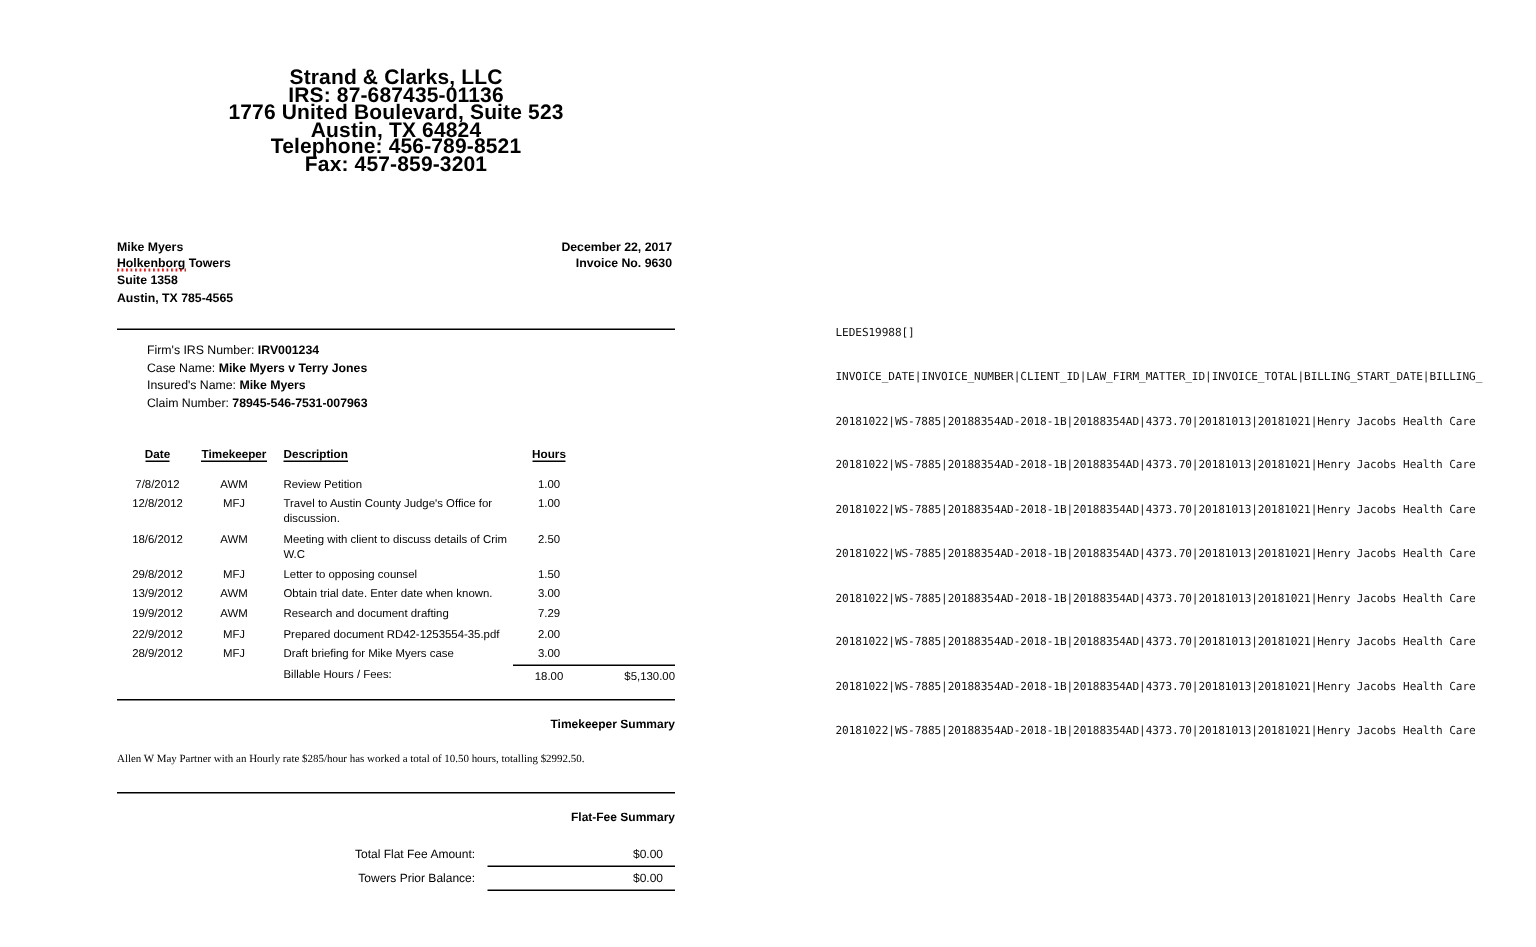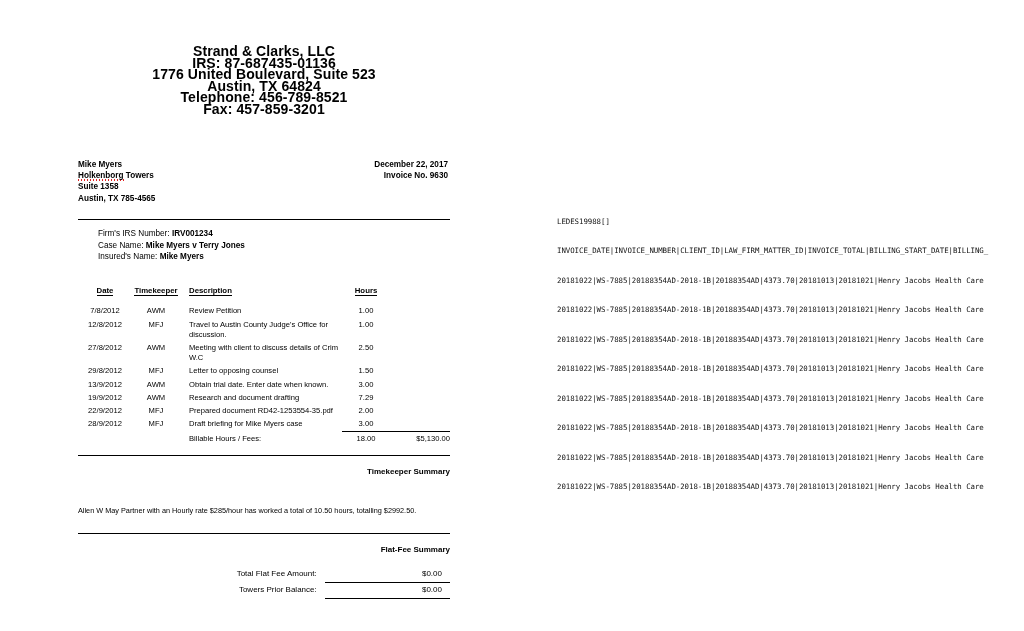--- a/index.html
+++ b/index.html
@@ -117,21 +117,22 @@
   
   .section-title {
     text-align: right;
     font-weight: bold;
     font-size: 8px;
     margin-top: 11px;
   }
   .tk-line {
     font-size: 7.3px;
     line-height: 11px;
-    margin-top: 29px;
+    margin-top: 13px;
+    font-family: Liberation Serif, serif;
   }
   .tk-line:first-of-type { margin-top: 15px; }
 
   
   .flat-table {
     margin: 13px 0 0 0;
     border-collapse: collapse;
     font-size: 8px;
     width: 100%;
   }
@@ -183,20 +184,21 @@
       <div>Invoice No. 9630</div>
     </div>
   </div>
 
   <hr class="rule rule-addr">
 
   <div class="case-facts">
     <div><span class="lbl">Firm's IRS Number: </span><span class="val">IRV001234</span></div>
     <div><span class="lbl">Case Name: </span><span class="val">Mike Myers v Terry Jones</span></div>
     <div><span class="lbl">Insured's Name: </span><span class="val">Mike Myers</span></div>
+    <div><span class="lbl">Claim Number: </span><span class="val">78945-546-7531-007963</span></div>
   </div>
 
   <table class="items">
     <thead>
       <tr>
         <th class="col-date"><span>Date</span></th>
         <th class="col-tk"><span>Timekeeper</span></th>
         <th class="col-desc"><span>Description</span></th>
         <th class="col-hours"><span>Hours</span></th>
         <th class="col-fees"></th>
@@ -215,21 +217,21 @@
       <tr>
         <td class="col-date">12/8/2012</td>
         <td class="col-tk">MFJ</td>
         <td class="col-desc">
             <span class="desc-wrap">Travel to Austin County Judge's Office for discussion.</span>
           </td>
         <td class="col-hours">1.00</td>
         <td class="col-fees"></td>
       </tr>
       <tr>
-        <td class="col-date">27/8/2012</td>
+        <td class="col-date">18/6/2012</td>
         <td class="col-tk">AWM</td>
         <td class="col-desc">
             <span class="desc-wrap">Meeting with client to discuss details of Crim W.C</span>
           </td>
         <td class="col-hours">2.50</td>
         <td class="col-fees"></td>
       </tr>
       <tr>
         <td class="col-date">29/8/2012</td>
         <td class="col-tk">MFJ</td>

